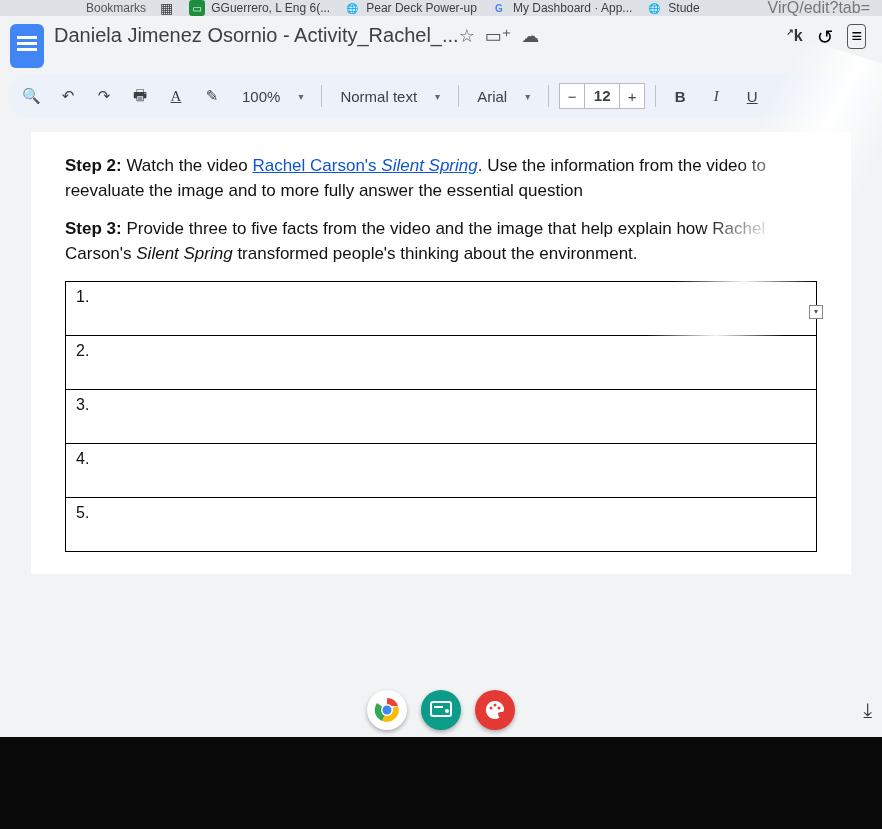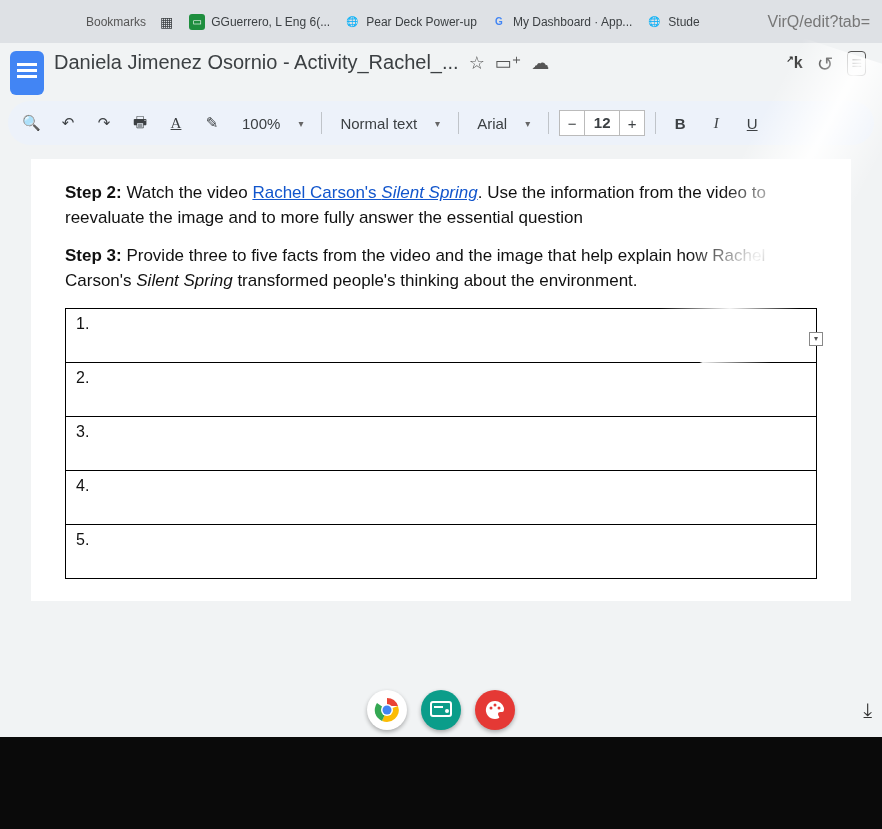--- a/index.html
+++ b/index.html
@@ -1,30 +1,30 @@
 <!DOCTYPE html>
 <html><head>
 <meta charset="utf-8">
 <style>
   * { box-sizing: border-box; margin: 0; padding: 0; font-family: Arial, "Helvetica Neue", sans-serif; }
   body { width: 882px; height: 829px; background: #f1f3f4; overflow: hidden; position: relative; }
 
   
-  .bookmarks-bar { height: 43px; background: #dee1e5; display: flex; align-items: center; gap: 14px; padding: 0 12px; font-size: 12px; color: #3c4043; overflow: hidden; }
+  .bookmarks-bar { height: 16px; background: #dee1e5; display: flex; align-items: center; gap: 14px; padding: 0 12px; font-size: 12px; color: #3c4043; overflow: hidden; }
   .bookmarks-bar .spacer { flex: 0 0 60px; }
   .bm-item { display: flex; align-items: center; gap: 6px; white-space: nowrap; }
   .bm-icon { width: 16px; height: 16px; display: inline-flex; align-items: center; justify-content: center; border-radius: 3px; font-size: 10px; }
   .url-tail { margin-left: auto; color: #777; font-size: 16px; }
 
   
   .title-area { padding: 8px 10px 2px 10px; display: flex; align-items: flex-start; }
   .doc-icon { width: 34px; height: 44px; background: #4285f4; border-radius: 6px; margin-right: 10px; position: relative; }
   .doc-icon::after { content: ""; position: absolute; left: 7px; top: 12px; width: 20px; height: 3px; background: #fff; box-shadow: 0 6px 0 #fff, 0 12px 0 #fff; }
   .title-col { flex: 1; }
-  .doc-title-row { display: flex; gap: 10px; }
+  .doc-title-row { display: flex; gap: 0; }
   .doc-title { font-size: 20px; color: #3c4043; }
   .title-icons { display: flex; gap: 10px; color: #555; align-items: center; }
   .title-icons span { font-size: 18px; }
 
   .menu-bar { display: flex; gap: 14px; font-size: 15px; color: #3c4043; padding: 4px 0 6px 0; }
   .menu-bar span { cursor: pointer; }
 
   .right-actions { display: flex; align-items: center; gap: 14px; padding-right: 6px; }
   .kami { font-family: serif; font-weight: bold; font-size: 16px; color: #333; }
   .kami sup { font-size: 9px; }

